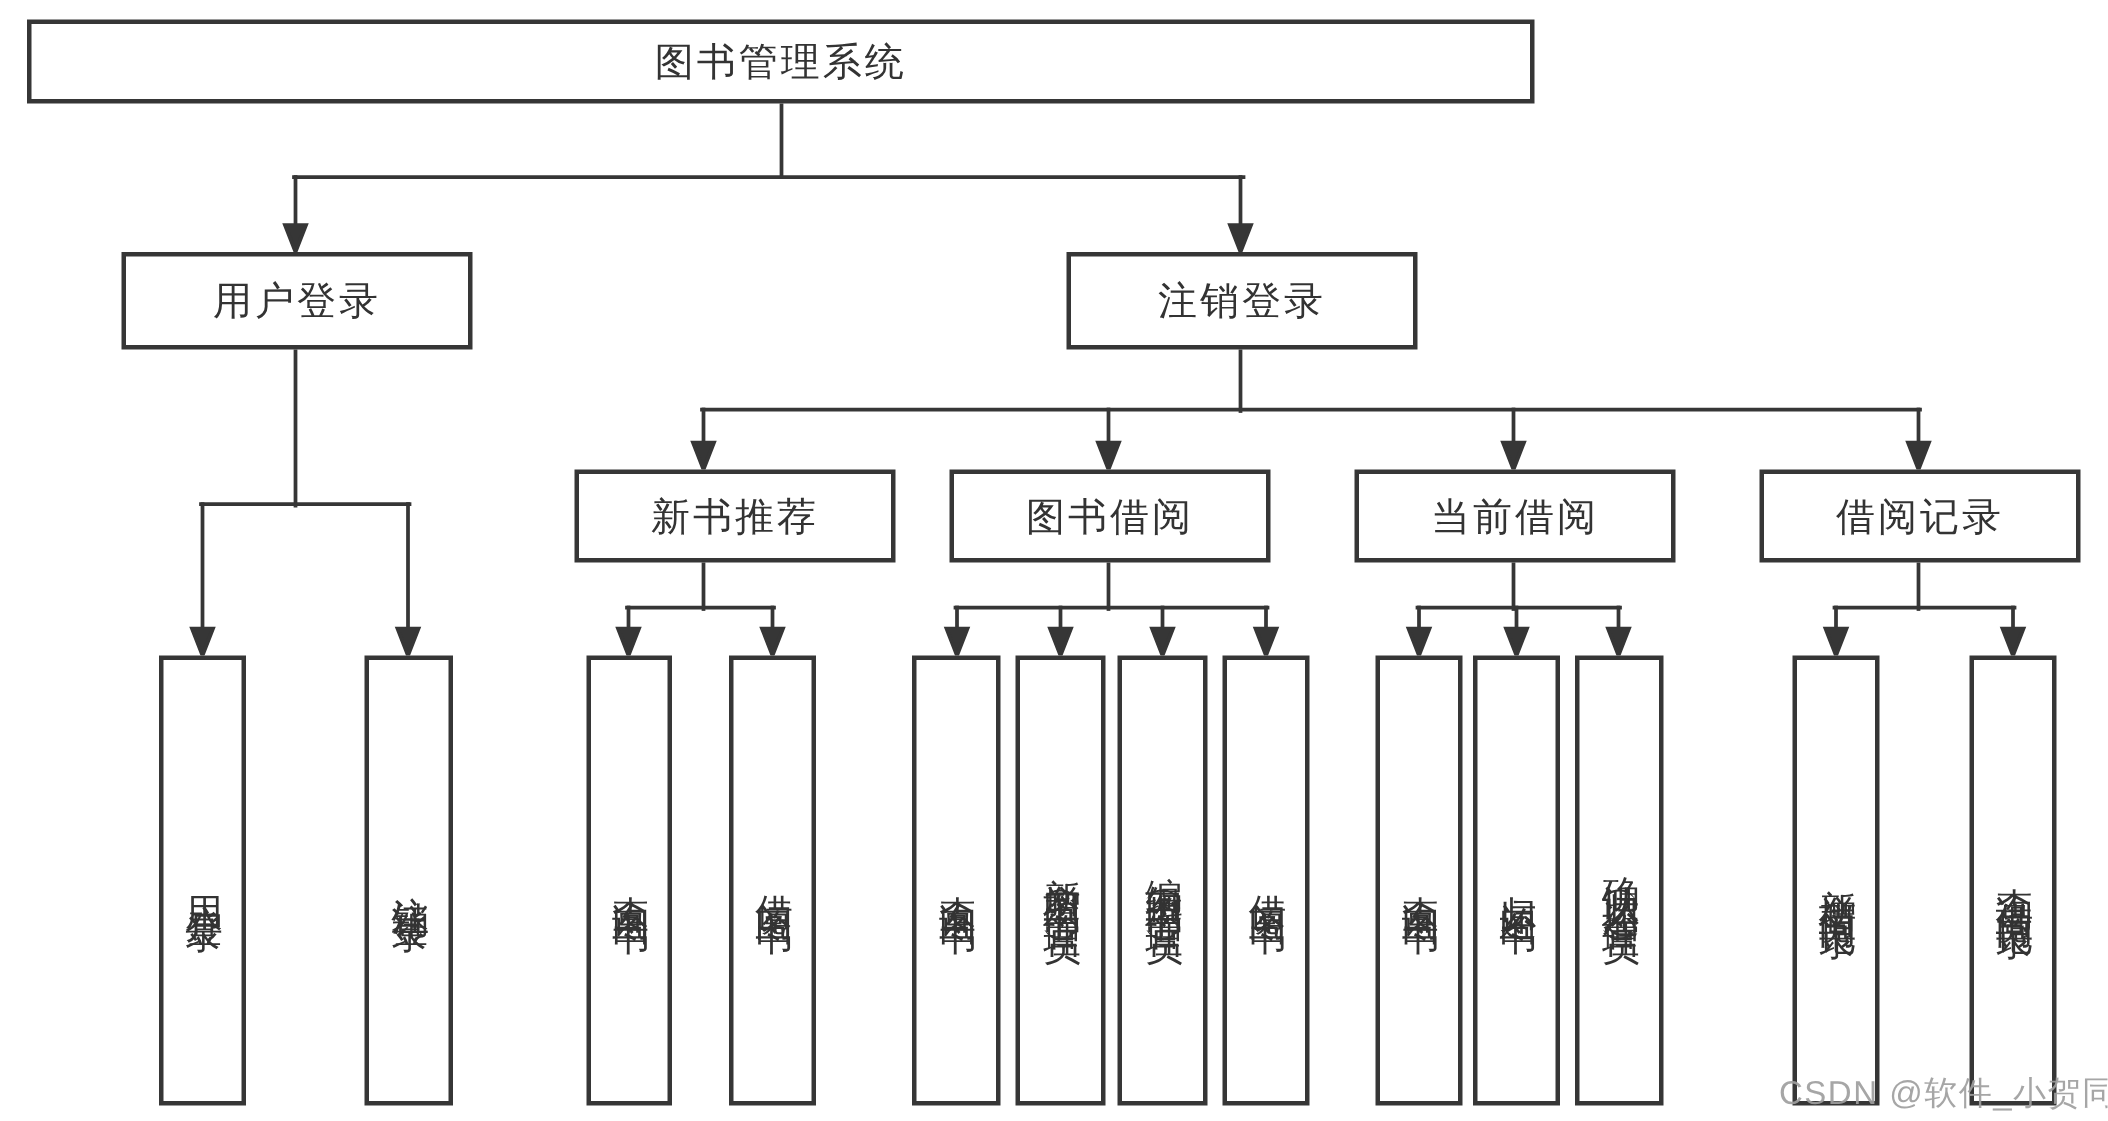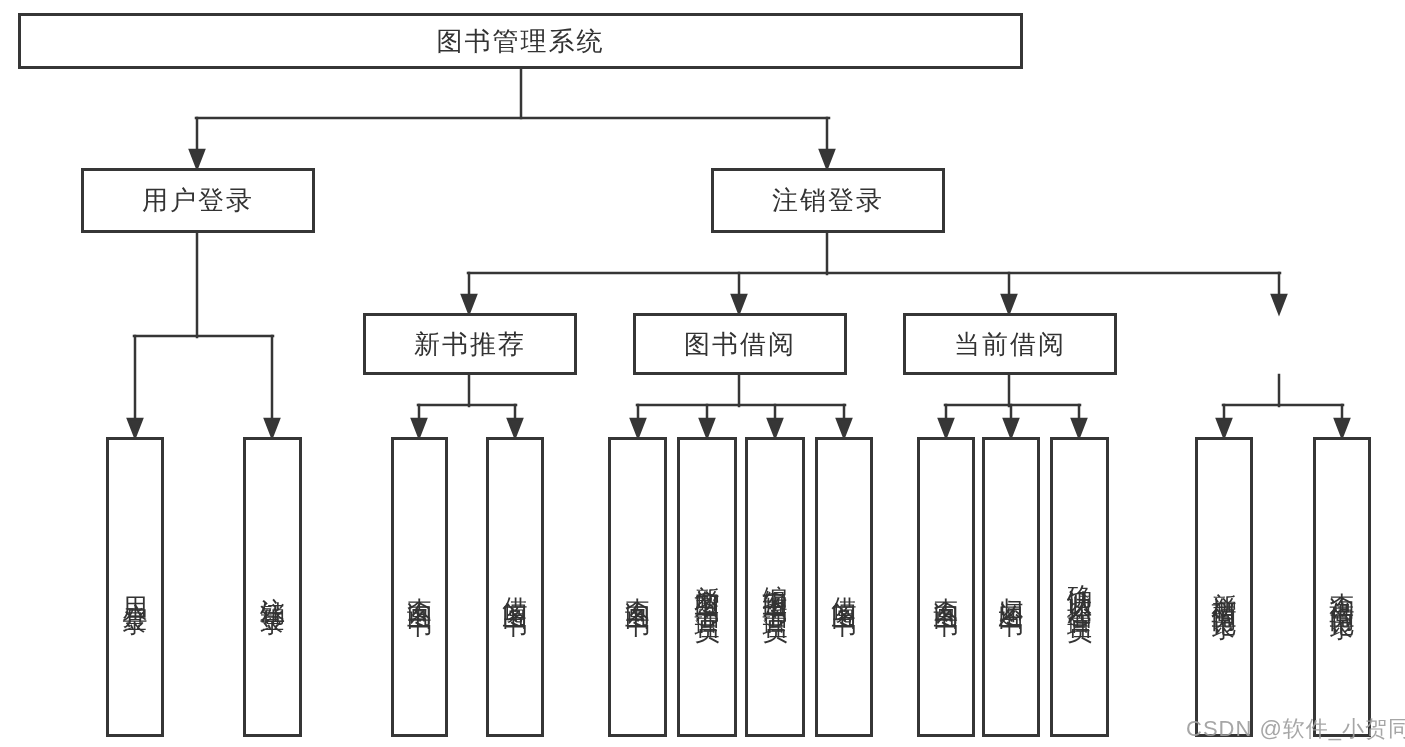--- a/index.html
+++ b/index.html
@@ -136,29 +136,32 @@
     <span>图书管理系统</span>
   </div>
 
   <div class="node hbox" style="left:81px; top:168px; width:234px; height:65px;">
     <span>用户登录</span>
   </div>
   <div class="node hbox" style="left:711px; top:168px; width:234px; height:65px;">
     <span>注销登录</span>
   </div>
 
-  <div class="node hbox" style="left:363px; top:313px; width:214px; height:62px;">
+  <div class="node hbox" style="left:383px; top:313px; width:214px; height:62px;">
     <span>新书推荐</span>
   </div>
   <div class="node hbox" style="left:903px; top:313px; width:214px; height:62px;">
     <span>当前借阅</span>
   </div>
   <div class="node hbox" style="left:633px; top:313px; width:214px; height:62px;">
     <span>图书借阅</span>
   </div>
+  <div class="node hbox" style="left:1173px; top:313px; width:214px; height:62px;">
+    <span>借阅记录</span>
+  </div>
 
   <div class="node vbox" style="left:106px; top:437px; width:58px; height:300px;">
     <span class="vtext">用户登录</span>
   </div>
   <div class="node vbox" style="left:243px; top:437px; width:59px; height:300px;">
     <span class="vtext">注销登录</span>
   </div>
 
   <div class="node vbox" style="left:391px; top:437px; width:57px; height:300px;">
     <span class="vtext">查询图书</span>

